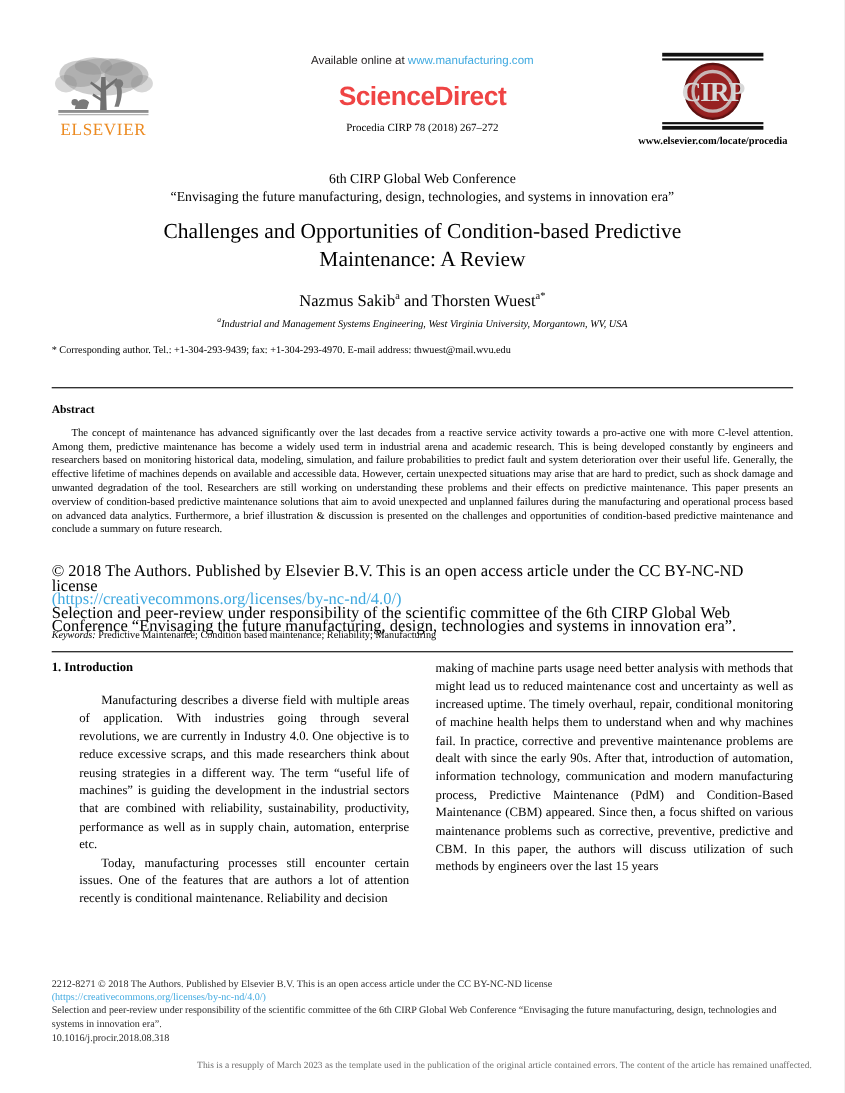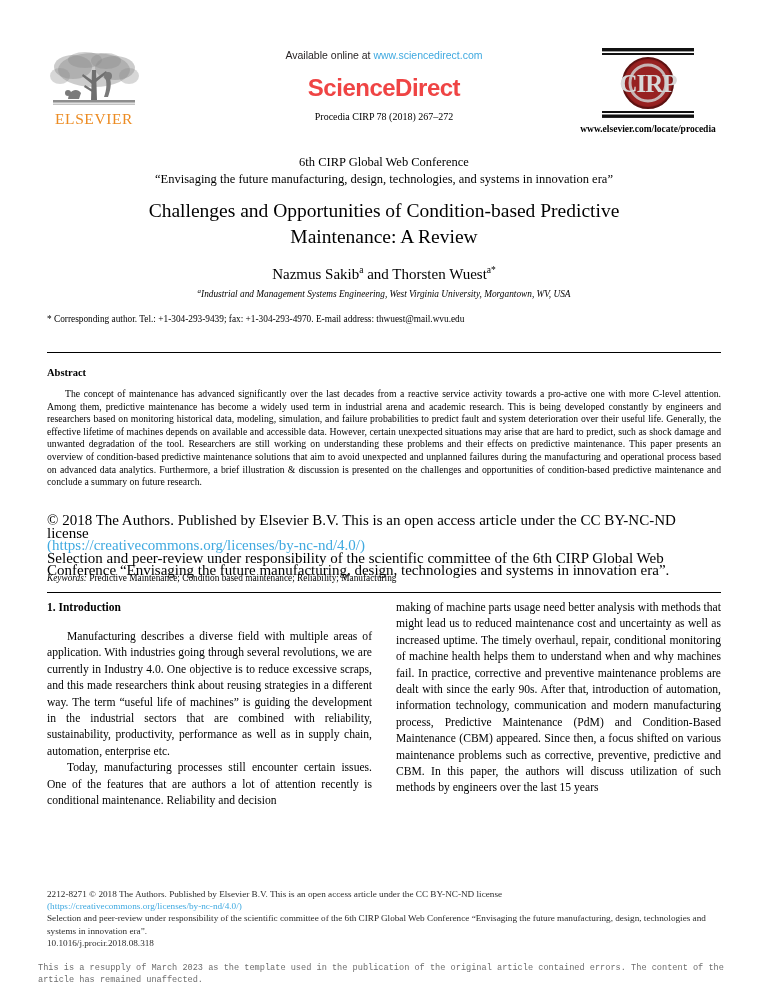--- a/index.html
+++ b/index.html
@@ -224,42 +224,43 @@
   }
   .para {
     font-size: 11.6px;
     line-height: 16.4px;
     text-align: justify;
     margin: 0;
     text-indent: 20px;
     -webkit-hyphens: none;
     hyphens: none;
   }
-  .para.first { text-indent: 20px; }
+  .para.first { text-indent: 20px; margin-left: 25px; }
   .para.cont { text-indent: 0; }
 
   
   .footer-block {
     position: absolute;
     left: 47px; top: 888px;
     width: 676px;
     font-size: 9.2px;
     line-height: 12.2px;
     color: #2b2b2b;
   }
   .footer-block .lnk { color: #3fa9e0; }
 
   .resupply-note {
     position: absolute;
     left: 38px; top: 962px;
     width: 700px;
-    font-family: Liberation Mono, monospace;
+    font-family: Liberation Serif, serif;
     font-size: 8.6px;
     line-height: 12px;
     color: #6d6d6d;
+    text-align: right;
   }
 </style>
 </head>
 <body>
 
 <div class="page">
 
   <div class="masthead">
 
     <div class="elsevier-logo">
@@ -286,21 +287,21 @@
           <path d="M22 44 c4 -5 9 -5 12 -1 l-2 6 -11 0 z"></path>
           <ellipse cx="21" cy="43" rx="3" ry="3"></ellipse>
         </g>
         <rect x="6" y="50" width="82" height="2.6" fill="#8d8d8d"></rect>
         <rect x="6" y="53.6" width="82" height="1.2" fill="#b5b5b5"></rect>
       </svg>
       <div class="elsevier-word">ELSEVIER</div>
     </div>
 
     <div class="sd-block">
-      <div class="avail-line"><span>Available online at </span><span class="lnk">www.sciencedirect.com</span></div>
+      <div class="avail-line"><span>Available online at </span><span class="lnk">www.manufacturing.com</span></div>
       <div class="sd-word">ScienceDirect</div>
       <div class="procedia-line">Procedia CIRP 78 (2018) 267–272</div>
     </div>
 
     <div class="cirp-block">
       <svg class="cirp-logo" viewBox="0 0 108 72">
         <rect x="8" y="1" width="92" height="3.4" fill="#111111"></rect>
         <rect x="8" y="6" width="92" height="2" fill="#111111"></rect>
         <rect x="8" y="64" width="92" height="2" fill="#111111"></rect>
         <rect x="8" y="67.5" width="92" height="3.4" fill="#111111"></rect>

